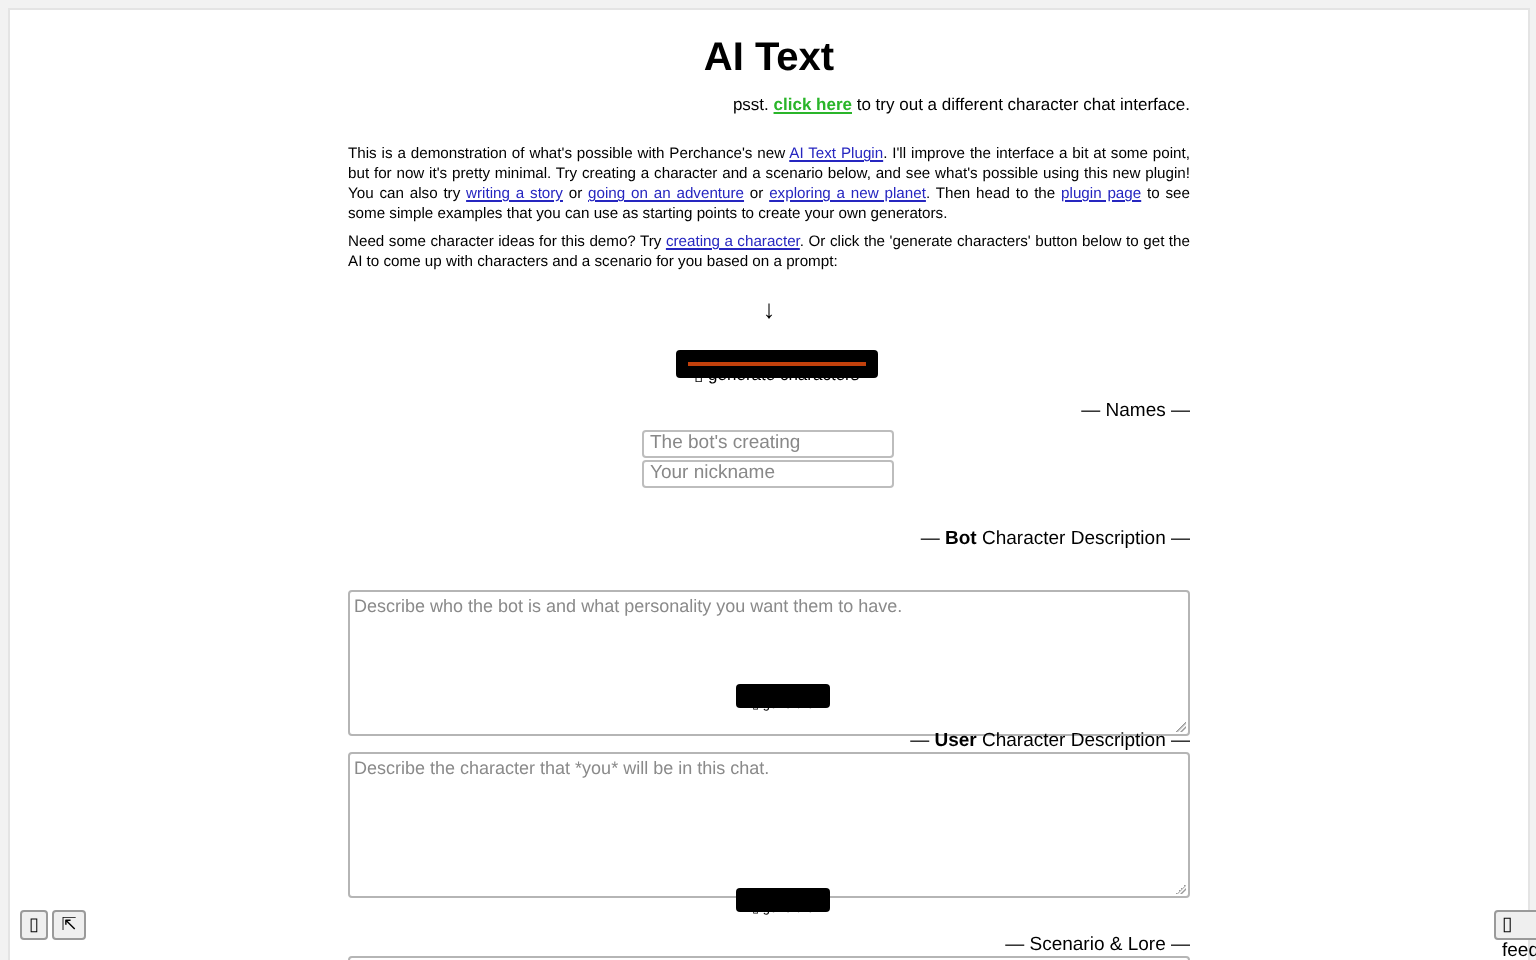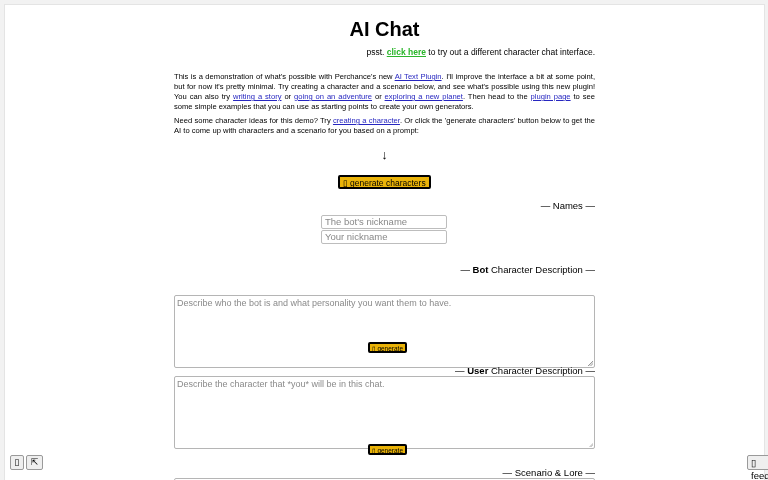--- a/index.html
+++ b/index.html
@@ -24,21 +24,21 @@
     .psst { position: absolute; top: 42px; left: 0; width: 421px; text-align: right; font-size: 8.5px; }
     .psst a { color: #2ab52a; font-weight: bold; text-decoration: underline; }
     .para { position: absolute; left: 0; width: 421px; font-size: 7.6px; line-height: 10px; text-align: justify; }
     .para a { color: #2626c0; text-decoration: underline; }
     .para a.b { font-weight: normal; }
     .p1 { top: 67px; }
     .p2 { top: 111px; }
     .arrow { position: absolute; top: 142px; left: 0; width: 421px; text-align: center; font-size: 13px; }
     .btn {
       font-family: "Liberation Sans", sans-serif;
-      background: #eab308; border: 2px solid #000000; border-radius: 2px;
+      background: #c2410c; border: 6px solid #000000; border-radius: 2px;
       color: #000; padding: 0 3px; cursor: pointer; box-sizing: border-box;
     }
     .gen-chars { position: absolute; top: 170px; left: 164px; height: 14px; font-size: 8.5px; line-height: 12px; }
     .section-label { position: absolute; left: 0; width: 421px; text-align: right; font-size: 9.5px; }
     .section-label b { font-weight: bold; }
     .names-label { top: 195px; }
     .input {
       position: absolute; left: 147px; width: 126px; height: 14px; box-sizing: border-box;
       border: 1px solid #bdbdbd; border-radius: 2px; font-size: 9.5px; padding: 0 3px;
       font-family: "Liberation Sans", sans-serif; color: #888; line-height: 12px;
@@ -68,40 +68,40 @@
     }
     .cb1 { left: 10px; width: 14px; text-align: center; }
     .cb2 { left: 26px; width: 17px; text-align: center; }
     .feedback { left: 703px; font-size: 9.5px; margin-left: 44px; }
   </style>
 </head>
 <body>
 
 <div class="frame">
   <div class="content">
-    <h1>AI Chat</h1>
+    <h1>AI Text</h1>
 
     <div class="psst">
       <span>psst. </span><a href="#">click here</a><span> to try out a different character chat interface.</span>
     </div>
 
     <div class="para p1">
       <span>This is a demonstration of what's possible with Perchance's new </span><a href="#">AI Text Plugin</a><span>. I'll improve the interface a bit at some point, but for now it's pretty minimal. Try creating a character and a scenario below, and see what's possible using this new plugin! You can also try </span><a href="#" class="b">writing a story</a><span> or </span><a href="#" class="b">going on an adventure</a><span> or </span><a href="#" class="b">exploring a new planet</a><span>. Then head to the </span><a href="#">plugin page</a><span> to see some simple examples that you can use as starting points to create your own generators.</span>
     </div>
 
     <div class="para p2">
       <span>Need some character ideas for this demo? Try </span><a href="#" class="b">creating a character</a><span>. Or click the 'generate characters' button below to get the AI to come up with characters and a scenario for you based on a prompt:</span>
     </div>
 
     <div class="arrow">↓</div>
 
     <button class="btn gen-chars">▯ generate characters</button>
 
     <div class="section-label names-label">— Names —</div>
-    <div class="input in1">The bot's nickname</div>
+    <div class="input in1">The bot's creating</div>
     <div class="input in2">Your nickname</div>
 
     <div class="section-label bot-label">
       <span>— </span><b>Bot</b><span> Character Description —</span>
     </div>
     <div class="ta ta1">
       <span>Describe who the bot is and what personality you want them to have.</span>
       <span class="grip"></span>
     </div>
     <button class="btn small-gen g1">▯ generate</button>

